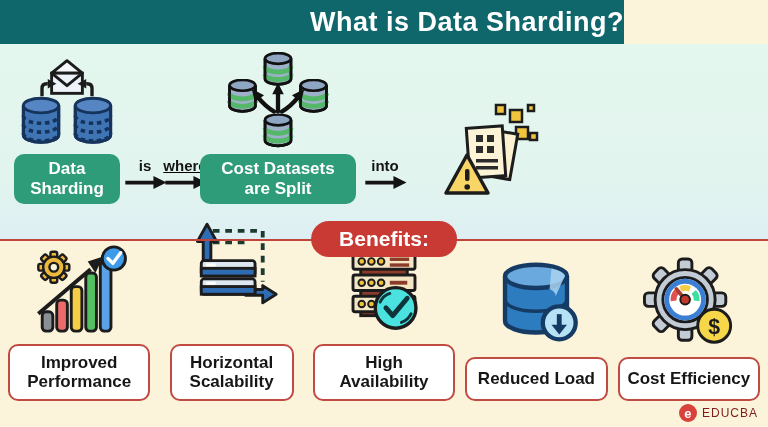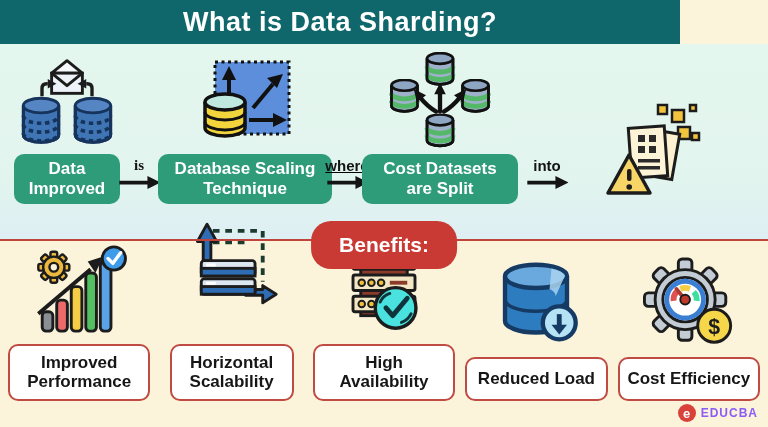--- a/index.html
+++ b/index.html
@@ -1,63 +1,63 @@
 <!DOCTYPE html>
 <html><head>
 <meta charset="utf-8">
 <style>
   * { margin:0; padding:0; box-sizing:border-box; }
   body { font-family:"Liberation Sans", sans-serif; background:#888; }
   .canvas { position:relative; width:768px; height:427px; overflow:hidden; background:#fbf3da; }
 
   
-  .header { position:absolute; left:0; top:0; width:680px; height:44px;
-            background:#0f676b; display:flex; align-items:center; justify-content:center; }
+  .header { position:absolute; left:0; top:0; width:624px; height:44px;
+            background:#0f676b; display:flex; align-items:center; justify-content:flex-end; }
   .header h1 { color:#ffffff; font-size:27px; font-weight:bold; letter-spacing:.5px; }
 
   
   .flow-section { position:absolute; left:0; top:44px; width:768px; height:196px;
                   background:linear-gradient(180deg,#e4f7ee 0%, #e2f4ee 70%, #ddeff3 100%);
                   display:flex; align-items:flex-end; padding:0 14px 36px 14px; }
   .flow-col { display:flex; flex-direction:column; align-items:center; justify-content:flex-end; }
   .flow-icon { margin-bottom:6px; }
   .flow-box { width:100%; min-height:48px; background:#2e9c78; border-radius:10px;
               display:flex; align-items:center; justify-content:center; text-align:center;
               color:#fff; font-weight:bold; font-size:17px; line-height:1.18; padding:5px 8px; }
   .connector { display:flex; flex-direction:column; align-items:center; justify-content:flex-end;
                margin-bottom:14px; }
   .connector .lbl { color:#141414; font-weight:bold; font-size:15px; margin-bottom:1px; }
 
-  .w1{width:106px;} .wc1{width:38px;font-family:Liberation Serif, serif;} .w2{width:174px;} .wc2{width:30px;text-decoration:underline;}
+  .w1{width:106px;} .wc1{width:50px;} .w2{width:174px;} .wc2{width:30px;text-decoration:underline;}
   .w3{width:156px;} .wc3{width:58px;} .w4{width:152px;}
 
   
   .divider-line { position:absolute; left:0; top:239px; width:768px; height:2px; background:#bf443c; z-index:1; }
   .benefits-pill { position:absolute; top:221px; left:50%; transform:translateX(-50%);
-                   background:#ca3a34; border-radius:20px; padding:12px 28px; z-index:2;
+                   background:#ca3a34; border-radius:20px; padding:6px 28px; z-index:2;
                    color:#fff; font-weight:bold; font-size:21px; }
 
   
   .benefits-section { position:absolute; left:0; top:241px; width:768px; height:186px;
                       background:#fbf3da; display:flex; align-items:flex-end;
                       padding:0 8px 26px 8px; gap:10px; }
   .benefit-col { flex:1; display:flex; flex-direction:column; align-items:center; justify-content:flex-end; }
   .benefit-icon { margin-bottom:8px; }
   .benefit-box { width:100%; min-height:44px; background:#ffffff; border:2px solid #c04b43;
                  border-radius:10px; display:flex; align-items:center; justify-content:center;
                  text-align:center; color:#161616; font-weight:bold; font-size:17px;
                  line-height:1.15; padding:7px 6px; }
   .b1{max-width:146px;} .b2{max-width:124px;margin-top:26px;} .b3{max-width:148px;} .b4{max-width:152px;} .b5{max-width:156px;}
 
   
   .brand { position:absolute; right:10px; bottom:5px; display:flex; align-items:center; gap:5px; z-index:3; }
   .brand .mark { width:18px; height:18px; border-radius:50%; background:#d8423a; color:#fff;
                  display:flex; align-items:center; justify-content:center;
                  font-weight:bold; font-size:13px; }
-  .brand .name { color:#8b5cf6; font-weight:bold; font-size:12px; letter-spacing:1px; }
+  .brand .name { color:#7f1d1d; font-weight:normal; font-size:12px; letter-spacing:1px; }
 </style>
 </head>
 <body>
 
 <svg width="0" height="0" style="position:absolute">
   <defs>
     <symbol id="db-blue" viewBox="0 0 60 64">
       <path d="M6,12 v40 a24,10 0 0 0 48,0 v-40" fill="#3f74b5" stroke="#16335c" stroke-width="4"></path>
       <path d="M6,26 a24,10 0 0 0 48,0" fill="none" stroke="#16335c" stroke-width="5" stroke-dasharray="6,5"></path>
       <path d="M6,38 a24,10 0 0 0 48,0" fill="none" stroke="#16335c" stroke-width="5" stroke-dasharray="6,5"></path>
@@ -92,46 +92,30 @@
         <polygon points="36,16 52,3 68,16" fill="#f6f9fc" stroke="#1c1c1c" stroke-width="3" stroke-linejoin="round"></polygon>
         <rect x="36" y="16" width="32" height="21" fill="#eef3fa" stroke="#1c1c1c" stroke-width="3"></rect>
         <path d="M36,16 L52,29 L68,16" fill="none" stroke="#1c1c1c" stroke-width="3" stroke-linejoin="round"></path>
         <path d="M26,40 V32 Q26,27 31,27 H32" fill="none" stroke="#1c1c1c" stroke-width="3.5"></path>
         <polygon points="32,22 41,27 32,32" fill="#1c1c1c"></polygon>
         <path d="M78,40 V32 Q78,27 73,27 H72" fill="none" stroke="#1c1c1c" stroke-width="3.5"></path>
         <polygon points="72,22 63,27 72,32" fill="#1c1c1c"></polygon>
         <use href="#db-blue" x="2" y="40" width="46" height="50"></use>
         <use href="#db-blue" x="56" y="40" width="46" height="50"></use>
       </svg>
-      <div class="flow-box">Data Improved</div>
+      <div class="flow-box">Data Sharding</div>
     </div>
 
     <div class="connector wc1">
       <span class="lbl">is</span>
       <svg width="44" height="15" viewBox="0 0 46 16">
           <use href="#flow-arrow"></use>
         </svg>
     </div>
 
-    <div class="flow-col w2">
-      <svg class="flow-icon" width="100" height="92" viewBox="0 0 100 92">
-        <rect x="20" y="6" width="74" height="72" fill="#5c8edb" stroke="#111" stroke-width="3" stroke-dasharray="3,3.5"></rect>
-        <line x1="34" y1="42" x2="34" y2="20" stroke="#111" stroke-width="4"></line>
-        <polygon points="27,24 34,10 41,24" fill="#111"></polygon>
-        <line x1="58" y1="52" x2="78" y2="28" stroke="#111" stroke-width="4"></line>
-        <polygon points="72,22 88,18 82,32" fill="#111"></polygon>
-        <line x1="54" y1="64" x2="80" y2="64" stroke="#111" stroke-width="4"></line>
-        <polygon points="78,57 92,64 78,71" fill="#111"></polygon>
-        <path d="M10,46 v26 a20,8 0 0 0 40,0 v-26" fill="#f2d53d" stroke="#111" stroke-width="3.5"></path>
-        <path d="M10,56 a20,8 0 0 0 40,0" fill="none" stroke="#111" stroke-width="3"></path>
-        <path d="M10,66 a20,8 0 0 0 40,0" fill="none" stroke="#111" stroke-width="3"></path>
-        <ellipse cx="30" cy="46" rx="20" ry="8" fill="#bfe8df" stroke="#111" stroke-width="3.5"></ellipse>
-      </svg>
-      <div class="flow-box">Database Scaling Technique</div>
-    </div>
 
     <div class="connector wc2">
       <span class="lbl">where</span>
       <svg width="44" height="15" viewBox="0 0 46 16">
           <use href="#flow-arrow"></use>
         </svg>
     </div>
 
     <div class="flow-col w3">
       <svg class="flow-icon" width="112" height="96" viewBox="0 0 116 100">

